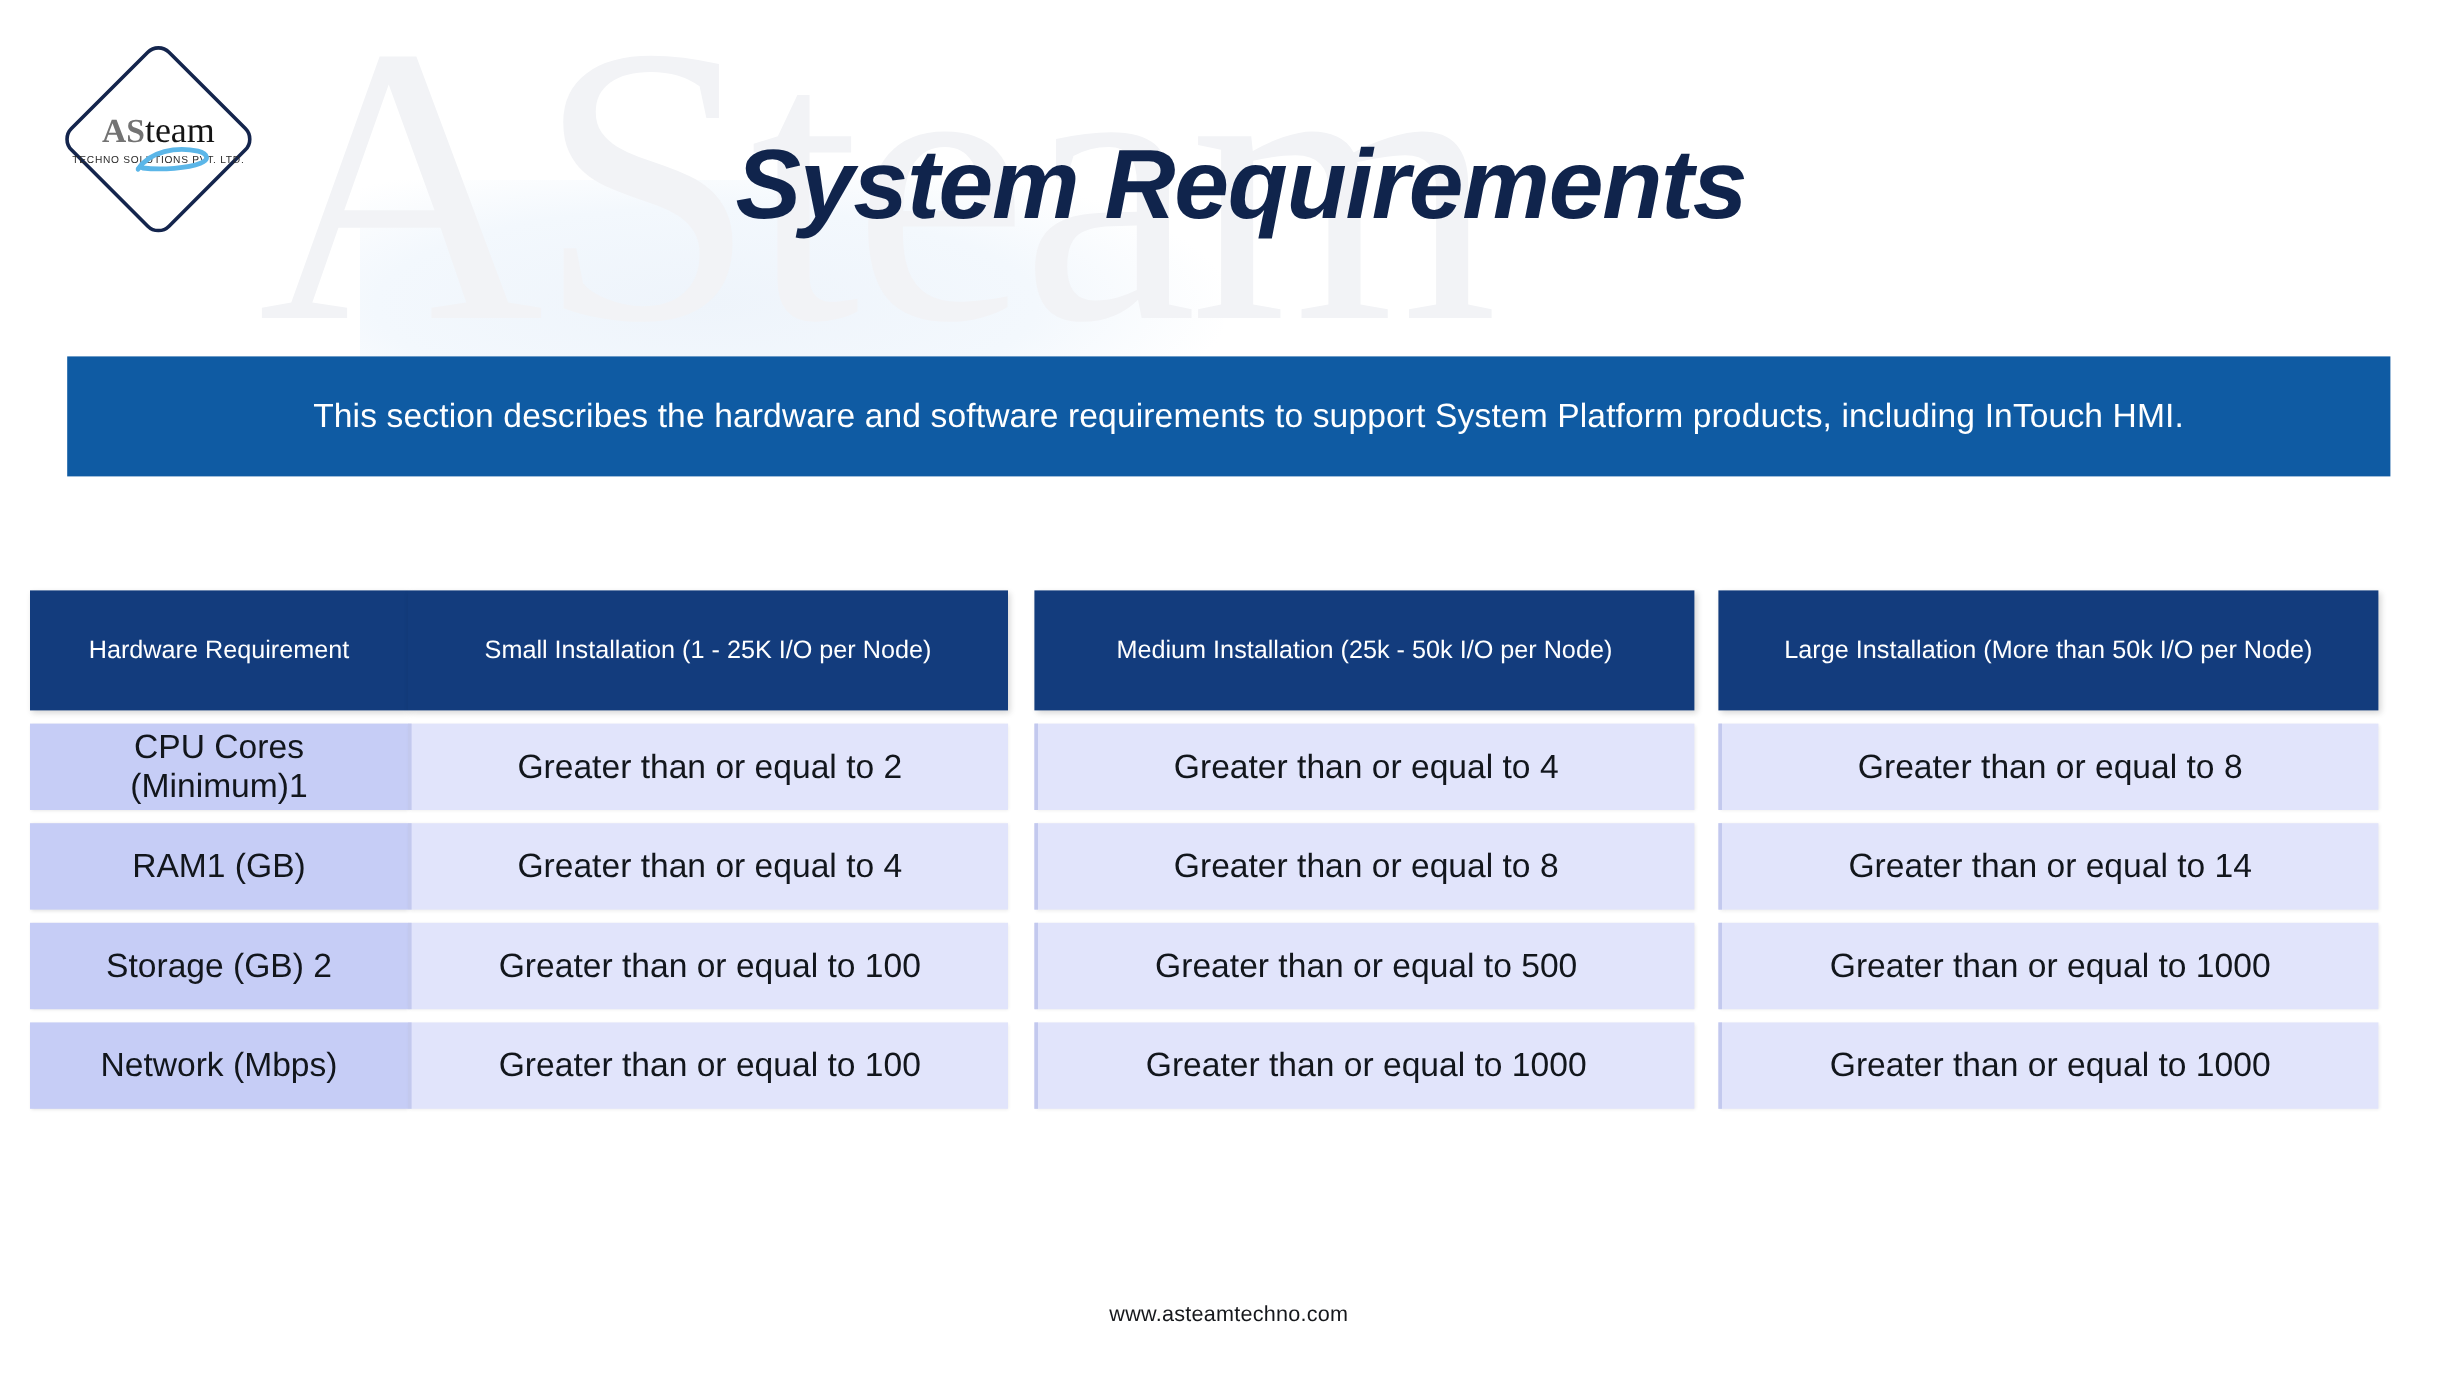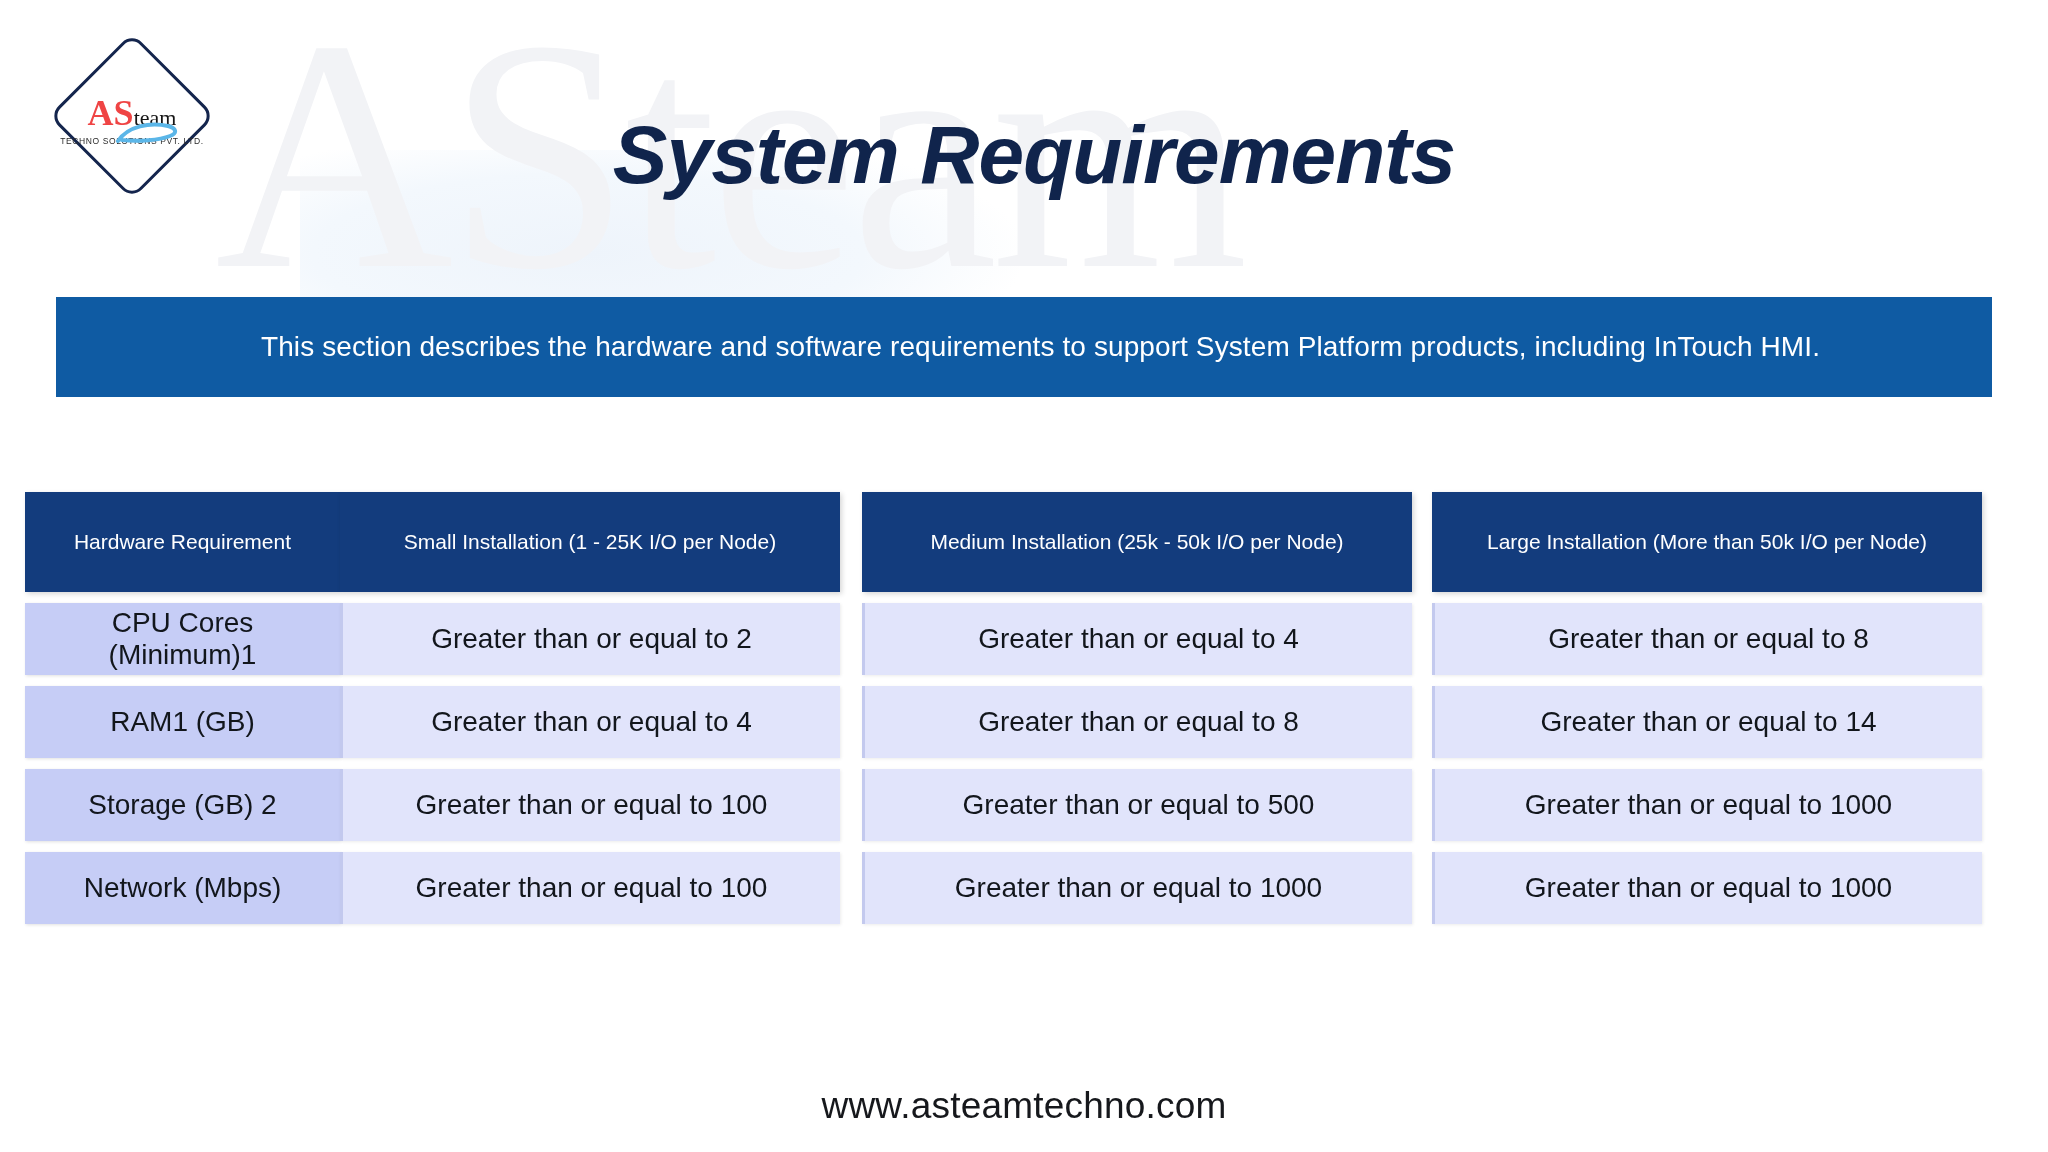--- a/index.html
+++ b/index.html
@@ -69,36 +69,36 @@
   .logo-text {
     position: absolute;
     left: 0;
     top: 56px;
     width: 160px;
     text-align: center;
     z-index: 4;
   }
   .logo-as {
     font-family: "Liberation Serif", serif;
-    font-size: 36px;
+    font-size: 28px;
     font-weight: bold;
-    color: #ef4444;
+    color: #737373;
     letter-spacing: 0px;
   }
   .logo-swirl {
     position: absolute;
     left: 28px;
     top: 28px;
     width: 66px;
     height: 26px;
     z-index: 5;
   }
   .logo-team {
     font-family: "Liberation Serif", serif;
-    font-size: 22px;
+    font-size: 30px;
     color: #141414;
   }
   .logo-sub {
     font-family: "Liberation Sans", sans-serif;
     font-size: 8.5px;
     letter-spacing: 0.6px;
     color: #2b2b2b;
     margin-top: 2px;
     white-space: nowrap;
   }
@@ -193,21 +193,21 @@
     box-shadow: 1px 1px 3px rgba(0,0,0,0.08);
   }
 
   
   .footer {
     position: absolute;
     left: 0;
     top: 1085px;
     width: 2048px;
     text-align: center;
-    font-size: 37px;
+    font-size: 18px;
     color: #16181c;
     letter-spacing: 0.2px;
     z-index: 2;
   }
 </style>
 </head>
 <body>
 
 <div id="slide">
 

